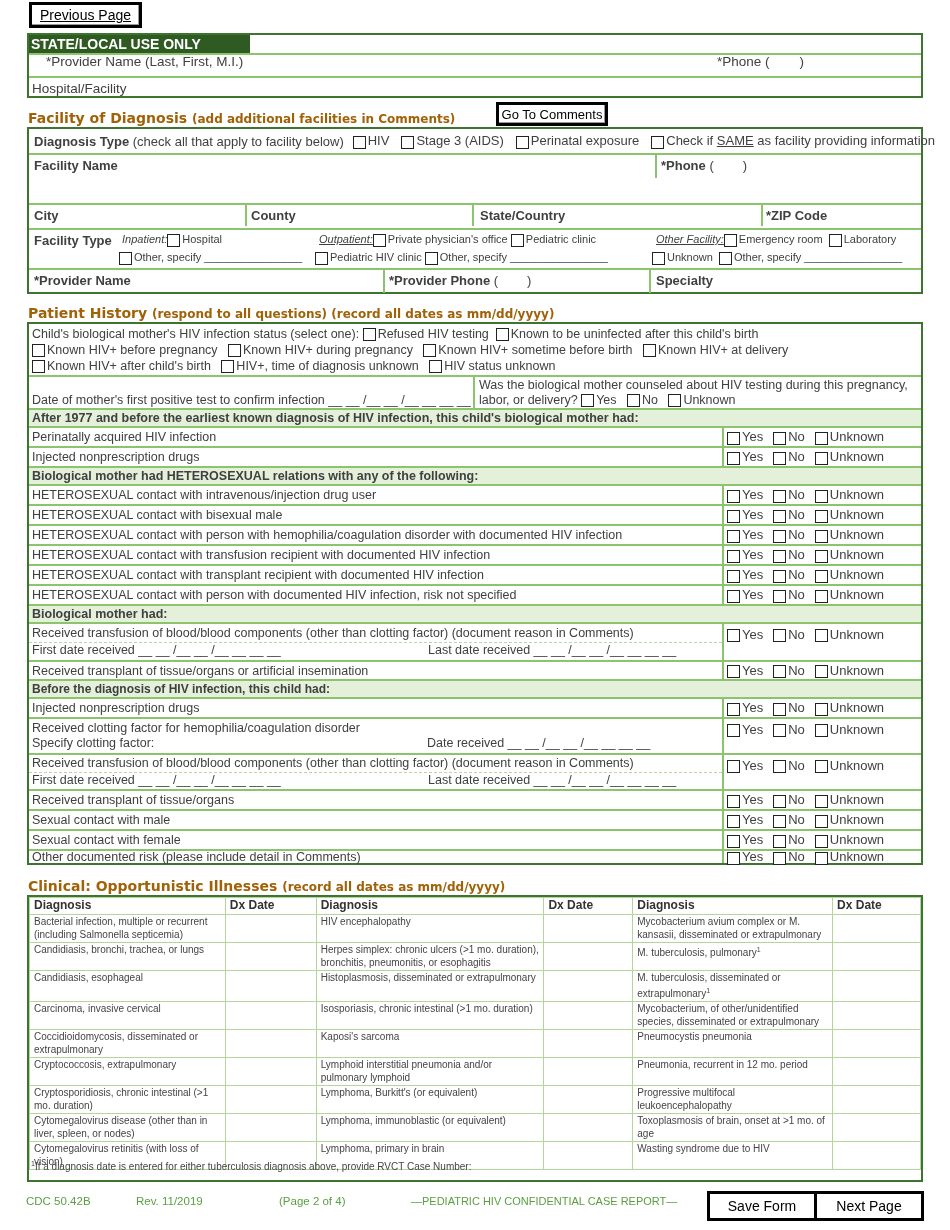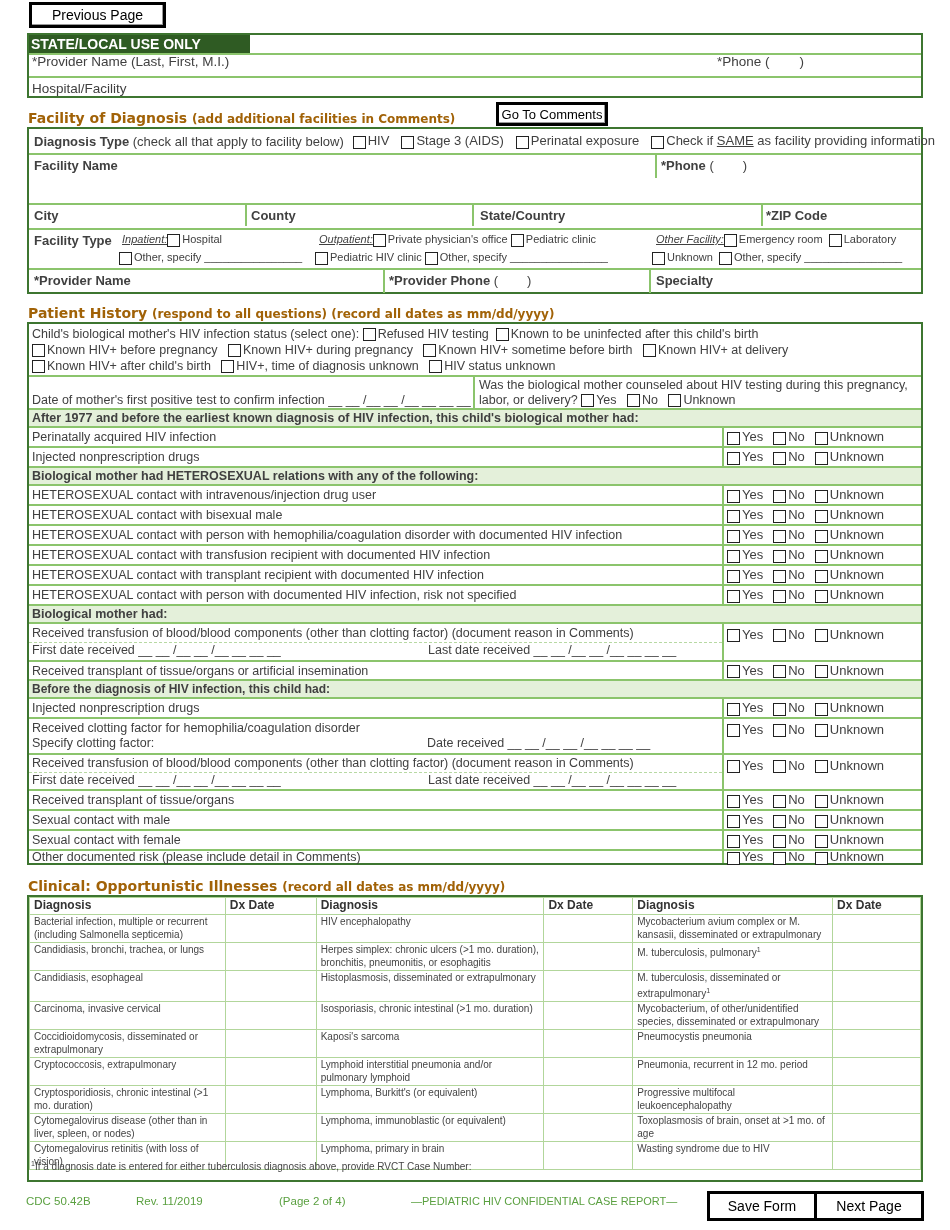--- a/index.html
+++ b/index.html
@@ -19,25 +19,25 @@
 .yn span.opt{margin-right:10px;white-space:nowrap;}
 table.oi{position:absolute;border-collapse:collapse;font-size:10px;}
 table.oi td,table.oi th{border:1px solid #b2d69b;vertical-align:top;text-align:left;padding:1px 4px;color:#444;line-height:12.5px;}
 table.oi th{font-size:12px;font-weight:bold;color:#333;height:17px;padding:1px 4px;}
 sup{font-size:7px;}
 .foot{position:absolute;top:1195px;font-size:11.5px;color:#5aa040;white-space:nowrap;}
 </style>
 </head>
 <body>
 
-<div class="btn" style="left:29px;top:2px;width:137px;height:26px;font-size:14px;">Previous Page</div>
+<div class="btn" style="left:29px;top:2px;width:113px;height:26px;font-size:14px;text-decoration:underline;">Previous Page</div>
 
 <div class="box" style="left:27px;top:33px;width:896px;height:65px;">
   <div class="abs" style="left:0;top:0;width:221px;height:18px;background:#2f5b23;color:#fff;font-weight:bold;font-size:14px;padding-left:2px;line-height:18px;">STATE/LOCAL USE ONLY</div>
-  <div class="row" style="top:18px;height:14px;padding-left:3px;font-size:13.5px;">
+  <div class="row" style="top:18px;height:14px;padding-left:17px;font-size:13.5px;">
     <span>*Provider Name (Last, First, M.I.)</span>
     <span class="abs" style="left:688px;white-space:pre;">*Phone (        )</span>
   </div>
   <div class="row" style="top:41px;height:22px;padding-left:3px;font-size:13.5px;">
     <span>Hospital/Facility</span>
   </div>
 </div>
 
 <div class="sec-title" style="left:28px;top:110px;"><span>Facility of Diagnosis</span> <span class="sub">(add additional facilities in Comments)</span></div>
 <div class="btn" style="left:496px;top:102px;width:112px;height:24px;font-size:13px;">Go To Comments</div>
@@ -55,21 +55,21 @@
     <div class="abs" style="left:626px;top:0;bottom:0;border-left:2px solid #8bc46c;padding:3px 0 0 4px;white-space:pre;"><span class="b">*Phone</span><span> (        )</span></div>
   </div>
   <div class="row" style="top:74px;height:23px;">
     <span class="b abs" style="left:5px;top:3px;">City</span>
     <div class="abs b" style="left:216px;top:0;bottom:0;border-left:2px solid #8bc46c;padding:3px 0 0 4px;">County</div>
     <div class="abs b" style="left:443px;top:0;bottom:0;border-left:2px solid #8bc46c;padding:3px 0 0 6px;">State/Country</div>
     <div class="abs b" style="left:732px;top:0;bottom:0;border-left:2px solid #8bc46c;padding:3px 0 0 3px;">*ZIP Code</div>
   </div>
   <div class="row" style="top:99px;height:40px;font-size:11px;">
     <span class="b abs" style="left:5px;top:3px;font-size:13px;">Facility Type</span>
-    <span class="abs lbl" style="left:93px;top:3px;"><i style="text-decoration:underline;">Inpatient:</i><span class="cb"></span><span>Hospital</span></span>
+    <span class="abs lbl" style="left:93px;top:3px;"><i style="">Inpatient:</i><span class="cb"></span><span>Hospital</span></span>
     <span class="abs lbl" style="left:90px;top:21px;"><span class="cb"></span><span>Other, specify ________________</span></span>
     <span class="abs lbl" style="left:290px;top:3px;"><i style="text-decoration:underline;">Outpatient:</i><span class="cb"></span><span>Private physician's office</span>&nbsp;<span class="cb"></span><span>Pediatric clinic</span></span>
     <span class="abs lbl" style="left:286px;top:21px;"><span class="cb"></span><span>Pediatric HIV clinic</span> <span class="cb"></span><span>Other, specify ________________</span></span>
     <span class="abs lbl" style="left:627px;top:3px;"><i style="text-decoration:underline;">Other Facility:</i><span class="cb"></span><span>Emergency room</span>&nbsp;&nbsp;<span class="cb"></span><span>Laboratory</span></span>
     <span class="abs lbl" style="left:623px;top:21px;"><span class="cb"></span><span>Unknown</span>&nbsp;&nbsp;<span class="cb"></span><span>Other, specify ________________</span></span>
   </div>
   <div class="row" style="top:139px;height:25px;">
     <span class="b abs" style="left:5px;top:3px;">*Provider Name</span>
     <div class="abs" style="left:354px;top:0;bottom:0;border-left:2px solid #8bc46c;padding:3px 0 0 4px;white-space:pre;"><span class="b">*Provider Phone</span><span> (        )</span></div>
     <div class="abs b" style="left:620px;top:0;bottom:0;border-left:2px solid #8bc46c;padding:3px 0 0 5px;">Specialty</div>

